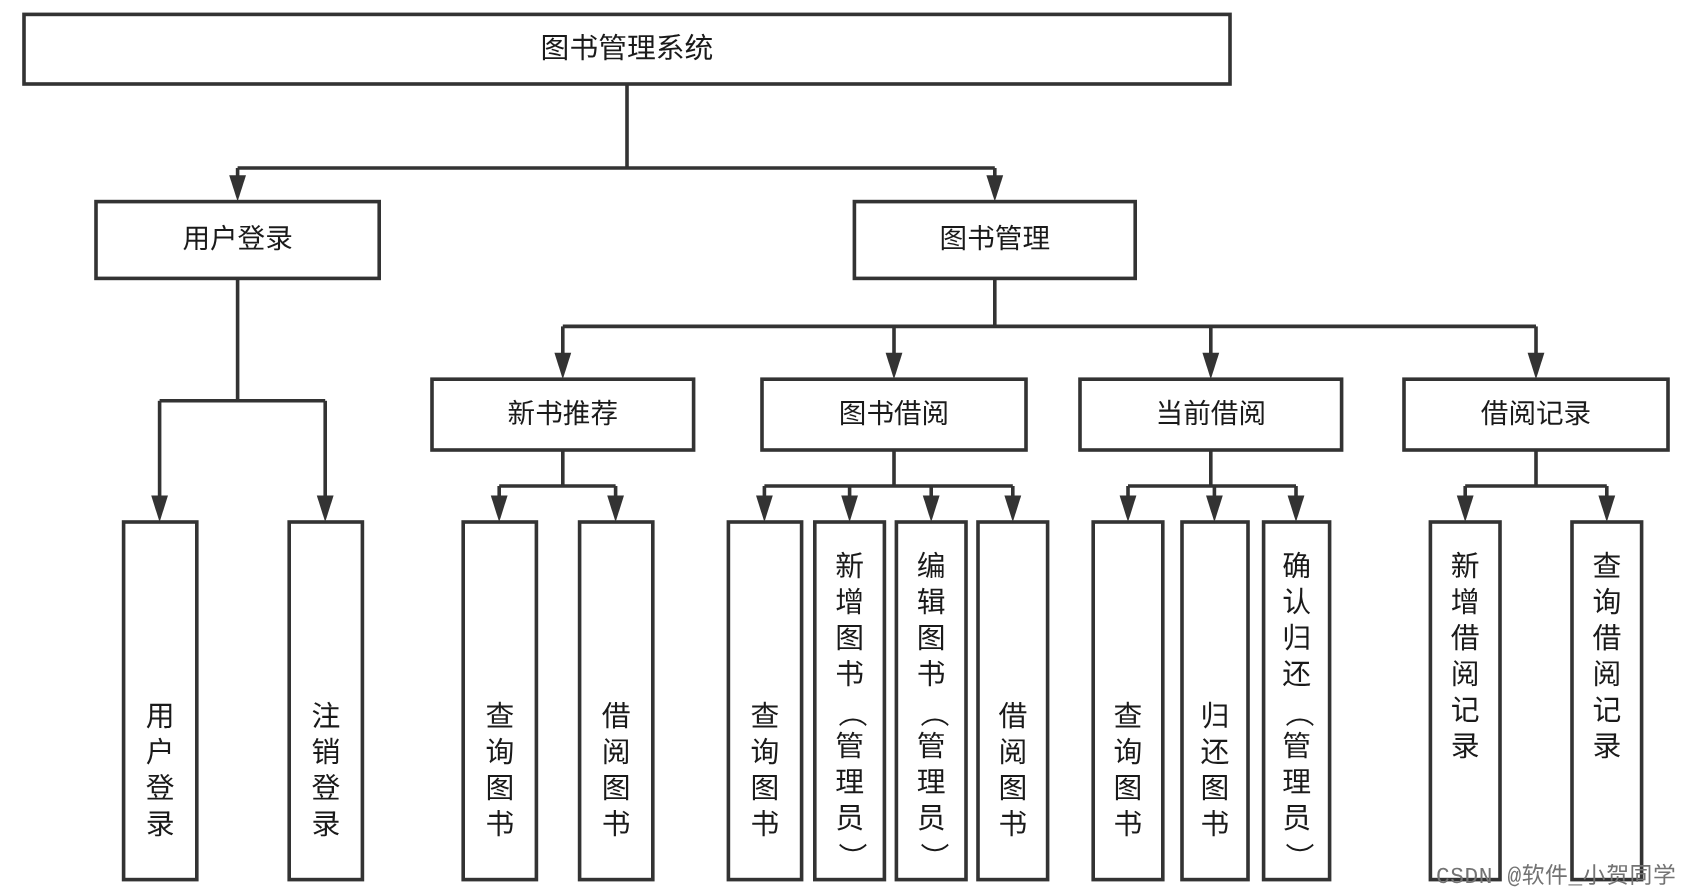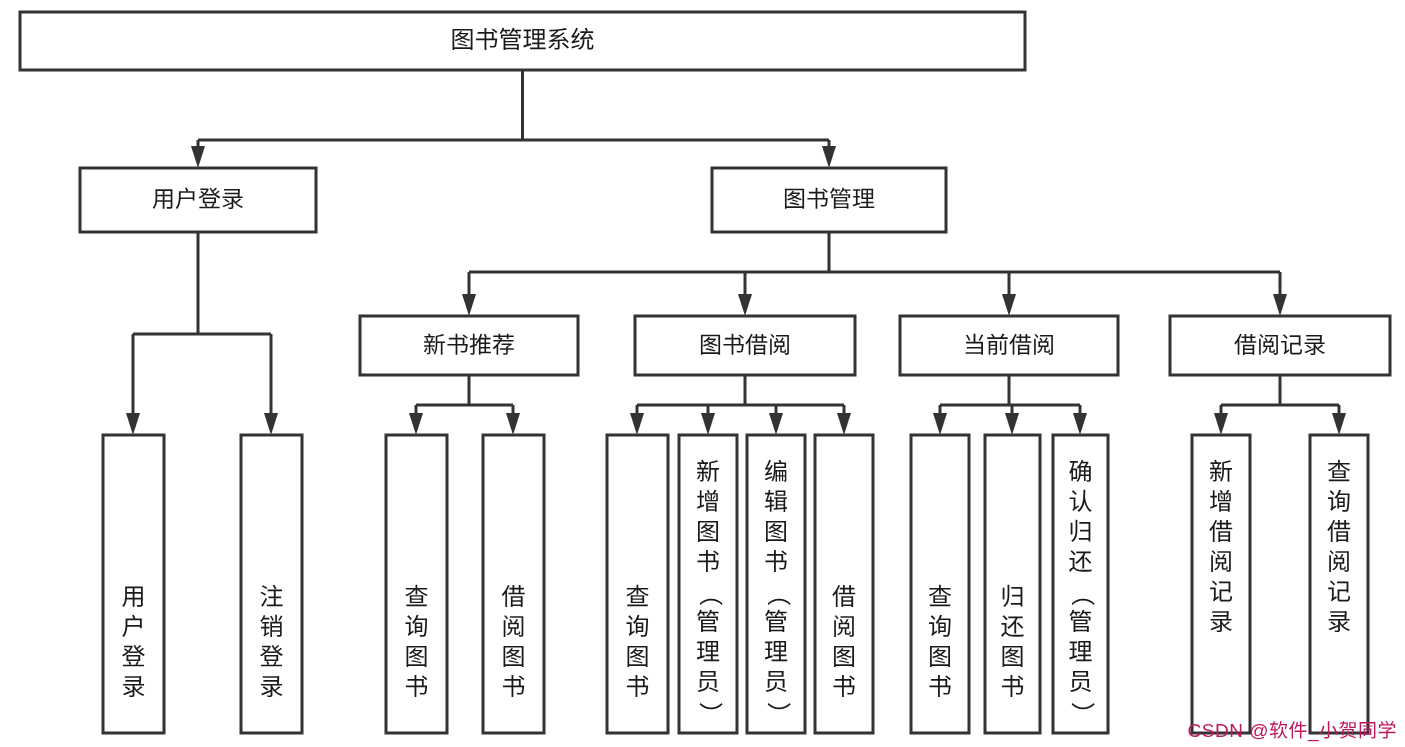--- a/index.html
+++ b/index.html
@@ -27,23 +27,23 @@
   .vert-char{
     font-family:"Liberation Sans","DejaVu Sans",sans-serif;
     fill:#1a1a1a;
     font-size:24px;
     text-anchor:middle;
     dominant-baseline:middle;
   }
   .watermark{
     position:absolute;
     right:8px;bottom:4px;
-    font-family:Liberation Sans, sans-serif;
+    font-family:Liberation Mono, monospace;
     font-size:19px;
-    color:#be185d;
+    color:#737373;
     white-space:nowrap;
     letter-spacing:0.5px;
   }
 </style>
 </head>
 <body>
 
 <div id="diagram-root">
   <svg id="flow" viewBox="0 0 1405 747" xmlns="http://www.w3.org/2000/svg">
     <g id="edges-layer">

